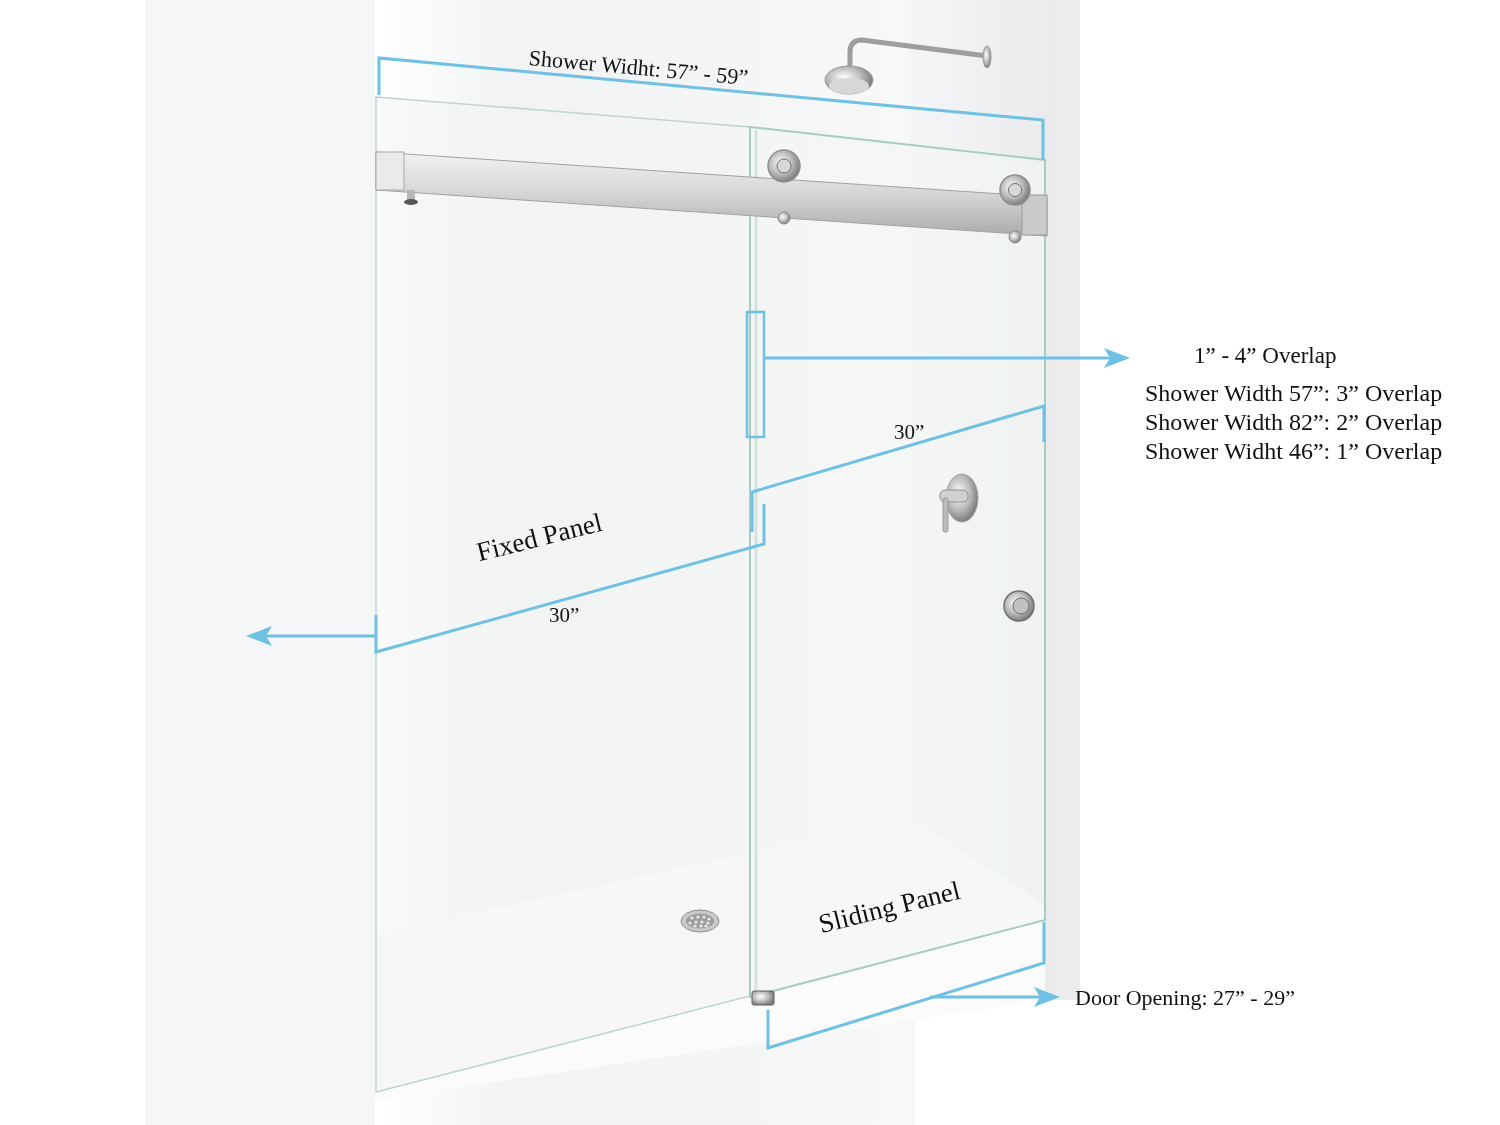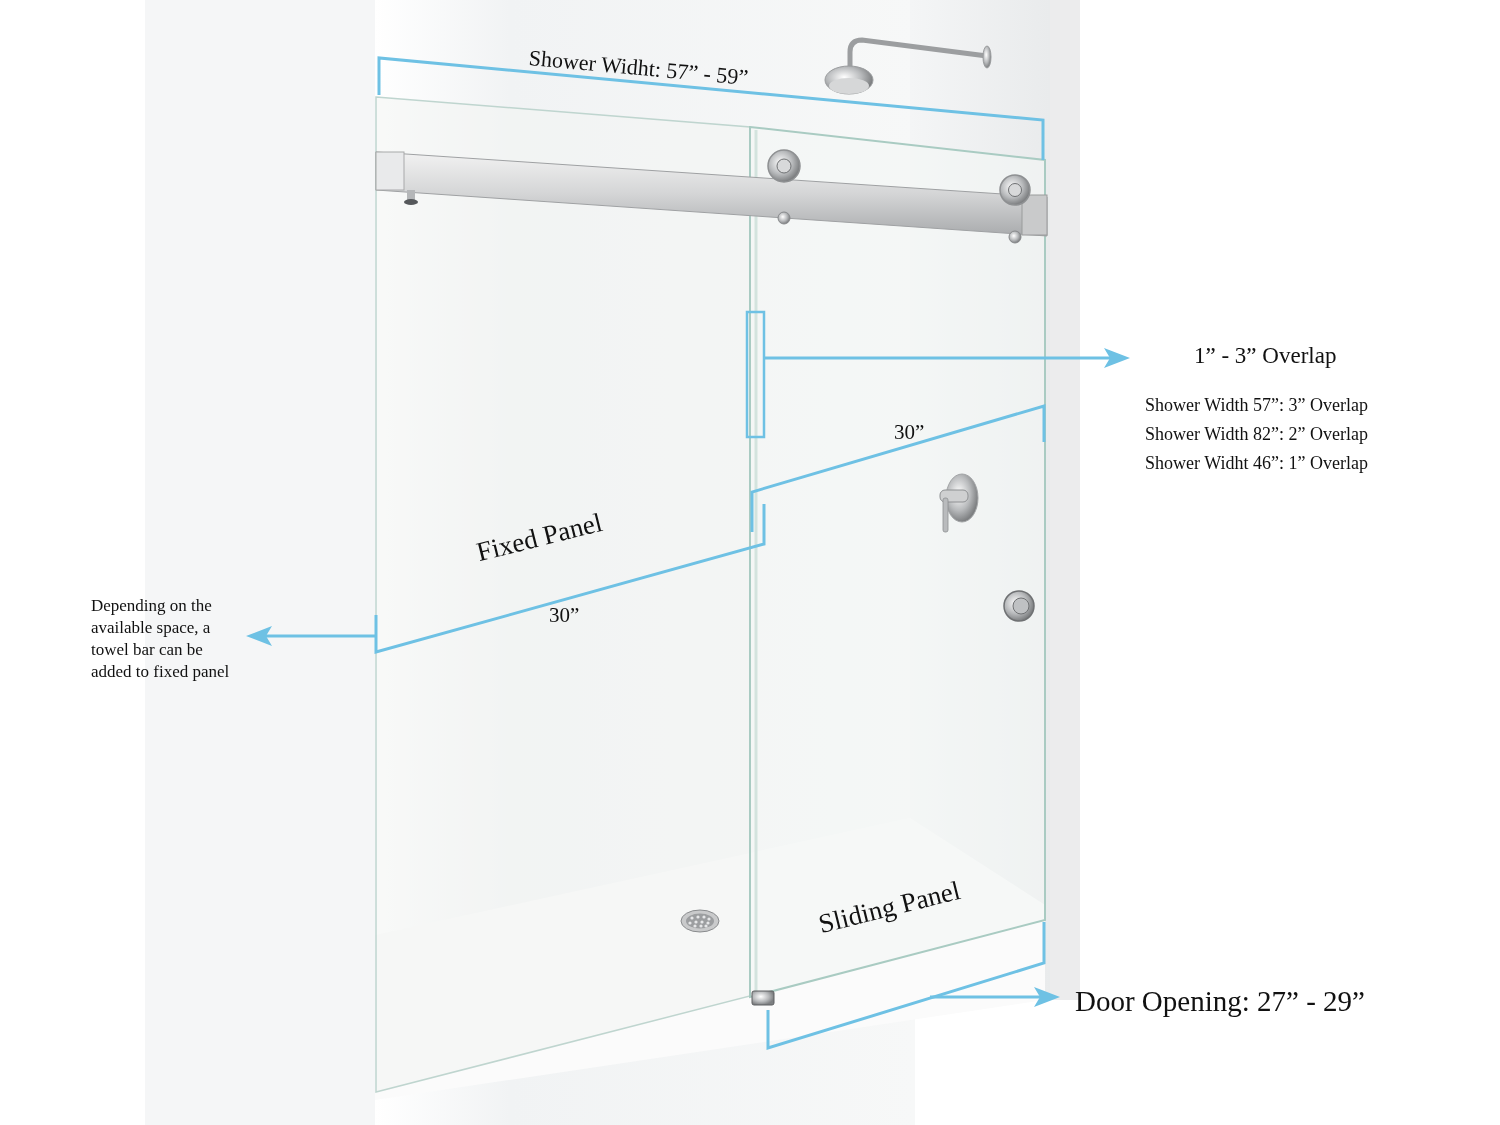--- a/index.html
+++ b/index.html
@@ -15,26 +15,26 @@
   svg#art { position: absolute; left: 0; top: 0; }
   .lbl {
     position: absolute;
     white-space: nowrap;
     font-family: "Liberation Serif", "DejaVu Serif", serif;
     color: #111111;
     line-height: 1;
   }
   #width-label { left: 530px; top: 47px; font-size: 22px; transform: rotate(5.2deg); transform-origin: left top; }
   #overlap-title { left: 1194px; top: 344px; font-size: 23px; }
-  .overlap-row { left: 1145px; font-size: 18px; margin-top: 15px; }
+  .overlap-row { left: 1145px; font-size: 24px; }
   #fixed-panel-label { left: 474px; top: 540px; font-size: 27px; transform: rotate(-14deg); transform-origin: left top; }
   #fixed-width-label { left: 549px; top: 605px; font-size: 21px; }
   #sliding-width-label { left: 894px; top: 422px; font-size: 21px; }
   #sliding-panel-label { left: 816px; top: 912px; font-size: 27px; transform: rotate(-14deg); transform-origin: left top; }
-  #door-opening-label { left: 1075px; top: 987px; font-size: 29px; }
+  #door-opening-label { left: 1075px; top: 987px; font-size: 22px; }
   #towel-note { left: 91px; top: 595px; font-size: 17px; line-height: 22px; white-space: normal; width: 190px; }
   #towel-note span { display: block; white-space: nowrap; }
 </style>
 </head>
 <body>
 
 <div id="stage">
 
   <svg id="art" width="1500" height="1125" viewBox="0 0 1500 1125">
     <defs>
@@ -162,32 +162,26 @@
 
     <g fill="#6ec1e4">
       <polygon points="1130,358 1104,348 1110,358 1104,368"></polygon>
       <polygon points="246,636 272,626 266,636 272,646"></polygon>
       <polygon points="1060,997 1034,987 1040,997 1034,1007"></polygon>
     </g>
   </svg>
 
   <div class="lbl" id="width-label">Shower Widht: 57” - 59”</div>
 
-  <div class="lbl" id="overlap-title">1” - 3” Overlap</div>
+  <div class="lbl" id="overlap-title">1” - 4” Overlap</div>
   <div class="lbl overlap-row" style="top:381px">Shower Width 57”: 3” Overlap</div>
   <div class="lbl overlap-row" style="top:410px">Shower Width 82”: 2” Overlap</div>
   <div class="lbl overlap-row" style="top:439px">Shower Widht 46”: 1” Overlap</div>
 
   <div class="lbl" id="fixed-panel-label">Fixed Panel</div>
   <div class="lbl" id="fixed-width-label">30”</div>
 
   <div class="lbl" id="sliding-width-label">30”</div>
   <div class="lbl" id="sliding-panel-label">Sliding Panel</div>
 
   <div class="lbl" id="door-opening-label">Door Opening: 27” - 29”</div>
 
-  <div class="lbl" id="towel-note">
-    <span>Depending on the</span>
-    <span>available space, a</span>
-    <span>towel bar can be</span>
-    <span>added to fixed panel</span>
-  </div>
 </div>
 
 </body></html>

